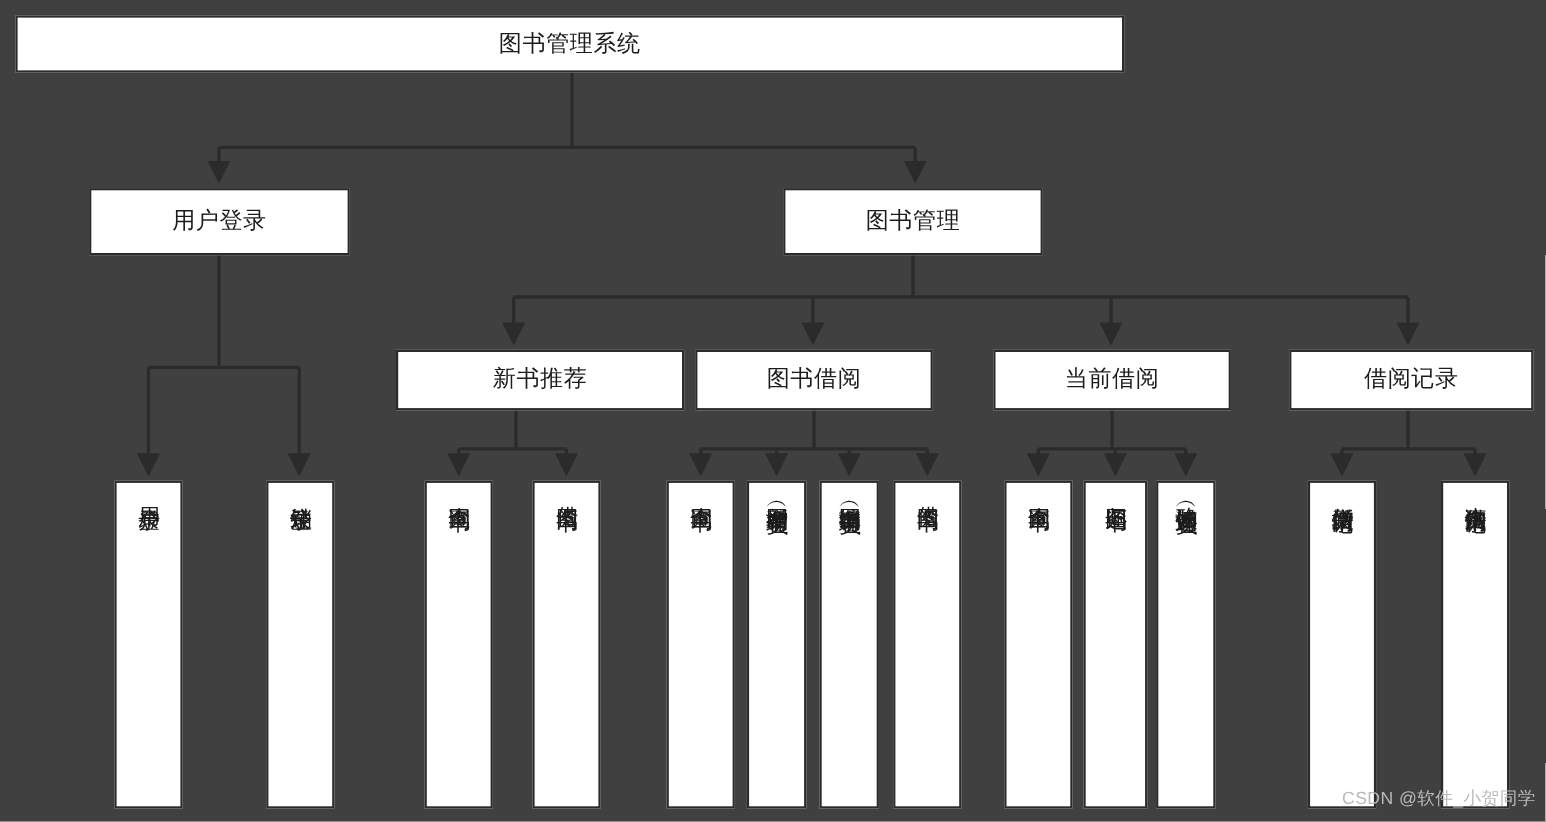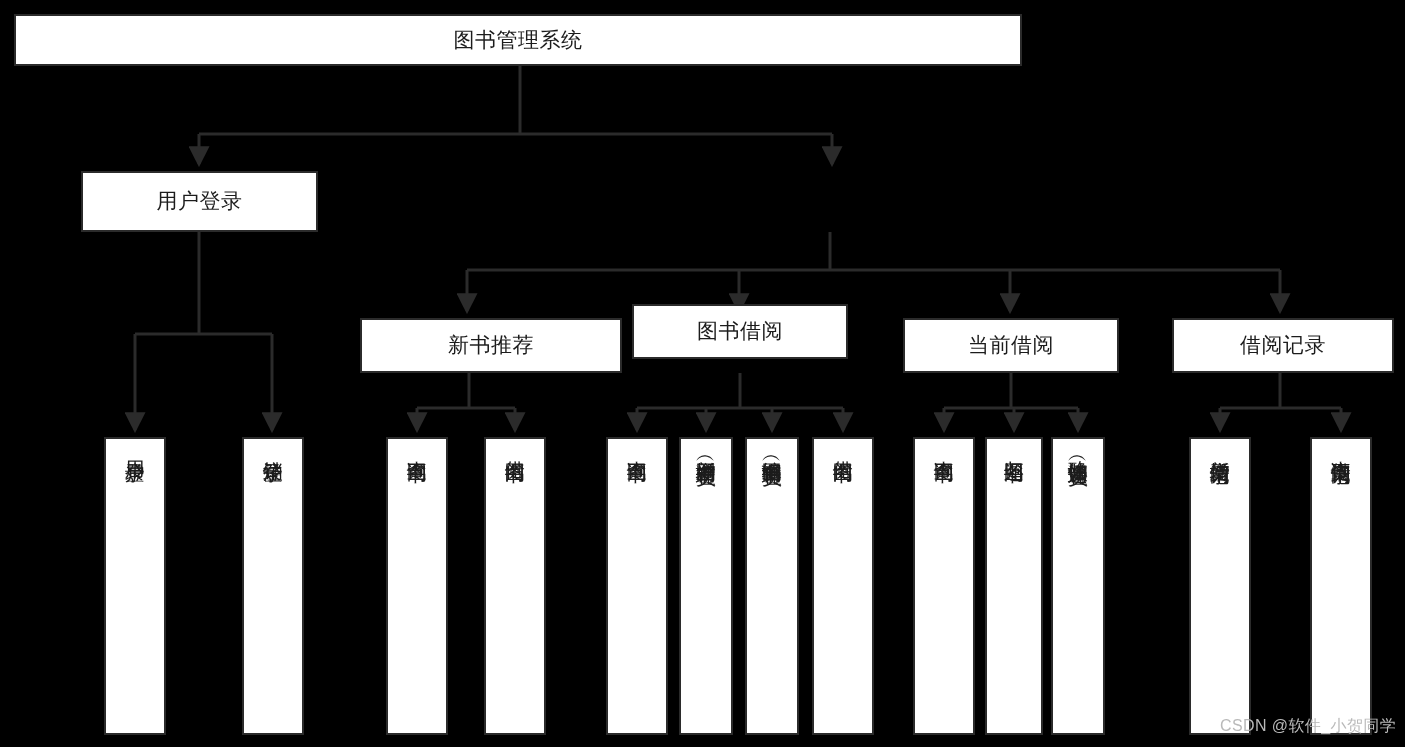--- a/index.html
+++ b/index.html
@@ -5,21 +5,21 @@
 <style>
   html, body {
     margin: 0;
     padding: 0;
     background: #ffffff;
   }
   #canvas {
     position: relative;
     width: 1405px;
     height: 747px;
-    background: #000000;
+    background: #404040;
     font-family: "Liberation Sans", "DejaVu Sans", sans-serif;
     overflow: hidden;
   }
   #wires {
     position: absolute;
     left: 0;
     top: 0;
     width: 1405px;
     height: 747px;
     pointer-events: none;
@@ -120,25 +120,28 @@
     </g>
   </svg>
 
   <div class="node root" style="left: 14px; top: 14px; width: 1008px; height: 52px;">
     <span class="label-h">图书管理系统</span>
   </div>
 
   <div class="node" style="left: 81px; top: 171px; width: 237px; height: 61px;">
     <span class="label-h">用户登录</span>
   </div>
+  <div class="node" style="left: 712px; top: 171px; width: 236px; height: 61px;">
+    <span class="label-h">图书管理</span>
+  </div>
 
   <div class="node" style="left: 360px; top: 318px; width: 262px; height: 55px;">
     <span class="label-h">新书推荐</span>
   </div>
-  <div class="node" style="left: 632px; top: 304px; width: 216px; height: 55px;">
+  <div class="node" style="left: 632px; top: 318px; width: 216px; height: 55px;">
     <span class="label-h">图书借阅</span>
   </div>
   <div class="node" style="left: 903px; top: 318px; width: 216px; height: 55px; justify-content: center;">
     <span class="label-h">当前借阅</span>
   </div>
   <div class="node" style="left: 1172px; top: 318px; width: 222px; height: 55px;">
     <span class="label-h">借阅记录</span>
   </div>
 
   <div class="node leaf" style="left: 104px; top: 437px; width: 62px; height: 298px;">

